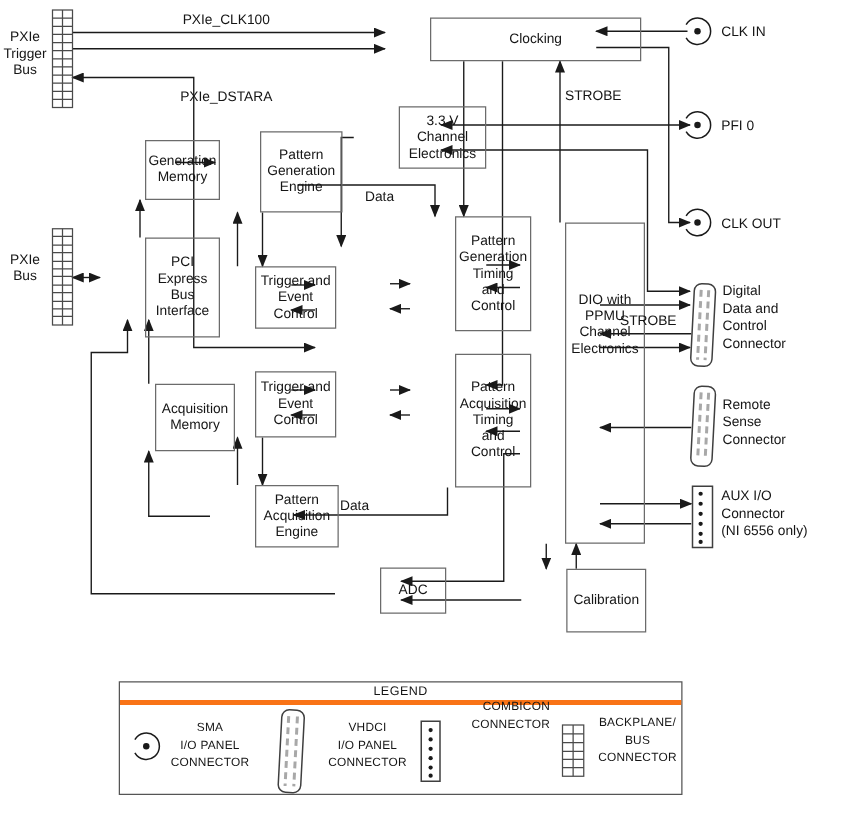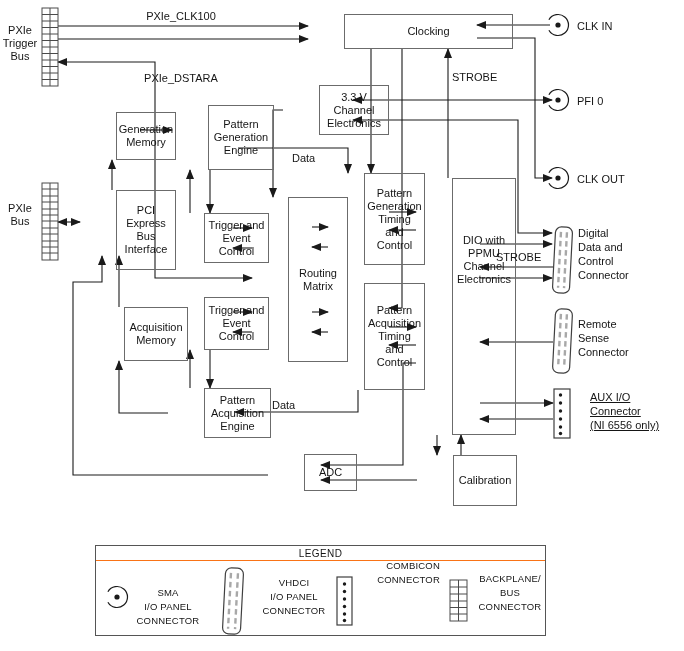--- a/index.html
+++ b/index.html
@@ -6,21 +6,21 @@
   #stage{position:relative;width:684px;height:651px;background:#ffffff;overflow:hidden;
          font-family:"Liberation Sans",sans-serif;color:#111;}
   #wires{position:absolute;left:0;top:0;}
   .block{position:absolute;border:1px solid #6b6b6b;display:flex;align-items:center;justify-content:center;
          text-align:center;white-space:pre-line;font:11px/13px "Liberation Sans",sans-serif;color:#151515;box-sizing:border-box;margin-left:36px;}
   .block.topalign{align-items:flex-start;}
   .lbl{position:absolute;white-space:pre-line;font:11px/14px "Liberation Sans",sans-serif;color:#151515;}
   .lbl.c{text-align:center;}
   .lbl.tight{line-height:13px;}
   #legend-box{position:absolute;left:95px;top:545px;width:451px;height:91px;border:1px solid #555;box-sizing:border-box;}
-  #legend-head{height:14px;border-bottom:1px solid #f97316;display:flex;align-items:center;justify-content:center;
+  #legend-head{height:14px;border-bottom:4px solid #f97316;display:flex;align-items:center;justify-content:center;
                font:10px "Liberation Sans",sans-serif;letter-spacing:.4px;color:#151515;}
   .legend-cap{position:absolute;text-align:center;white-space:pre-line;
               font:9.5px/14px "Liberation Sans",sans-serif;letter-spacing:.2px;color:#151515;}
 </style>
 </head>
 <body>
 
 <div id="stage">
 
   <svg id="wires" width="684" height="651" viewBox="0 0 684 651">
@@ -158,22 +158,20 @@
   <div class="block" style="left:172px;top:105px;width:66px;height:65px;">Pattern
 Generation
 Engine</div>
   <div class="block" style="left:80px;top:190px;width:60px;height:80px;">PCI
 Express
 Bus
 Interface</div>
   <div class="block" style="left:168px;top:213px;width:65px;height:50px;">Trigger and
 Event
 Control</div>
-  <div class="block" style="left:252px;top:197px;width:60px;height:165px;">Routing
-Matrix</div>
   <div class="block" style="left:328px;top:173px;width:61px;height:92px;">Pattern
 Generation
 Timing
 and
 Control</div>
   <div class="block" style="left:168px;top:297px;width:65px;height:53px;">Trigger and
 Event
 Control</div>
   <div class="block" style="left:328px;top:283px;width:61px;height:107px;">Pattern
 Acquisition
@@ -208,28 +206,28 @@
   <div class="lbl" style="left:577px;top:19px;">CLK IN</div>
   <div class="lbl" style="left:577px;top:94px;">PFI 0</div>
   <div class="lbl" style="left:577px;top:172px;">CLK OUT</div>
   <div class="lbl" style="left:578px;top:226px;">Digital
 Data and
 Control
 Connector</div>
   <div class="lbl" style="left:578px;top:317px;">Remote
 Sense
 Connector</div>
-  <div class="lbl" style="left:590px;top:390px;text-decoration:underline;">AUX I/O
+  <div class="lbl" style="left:577px;top:390px;">AUX I/O
 Connector
 (NI 6556 only)</div>
 
   <div id="legend-box">
     <div id="legend-head">LEGEND</div>
   </div>
-  <div class="legend-cap" style="left:128px;top:576px;width:80px;margin-top:10px;">SMA
+  <div class="legend-cap" style="left:128px;top:576px;width:80px;">SMA
 I/O PANEL
 CONNECTOR</div>
   <div class="legend-cap" style="left:249px;top:576px;width:90px;">VHDCI
 I/O PANEL
 CONNECTOR</div>
   <div class="legend-cap" style="left:356px;top:559px;width:84px;text-align:right;">COMBICON
 CONNECTOR</div>
   <div class="legend-cap" style="left:470px;top:572px;width:80px;">BACKPLANE/
 BUS
 CONNECTOR</div>

